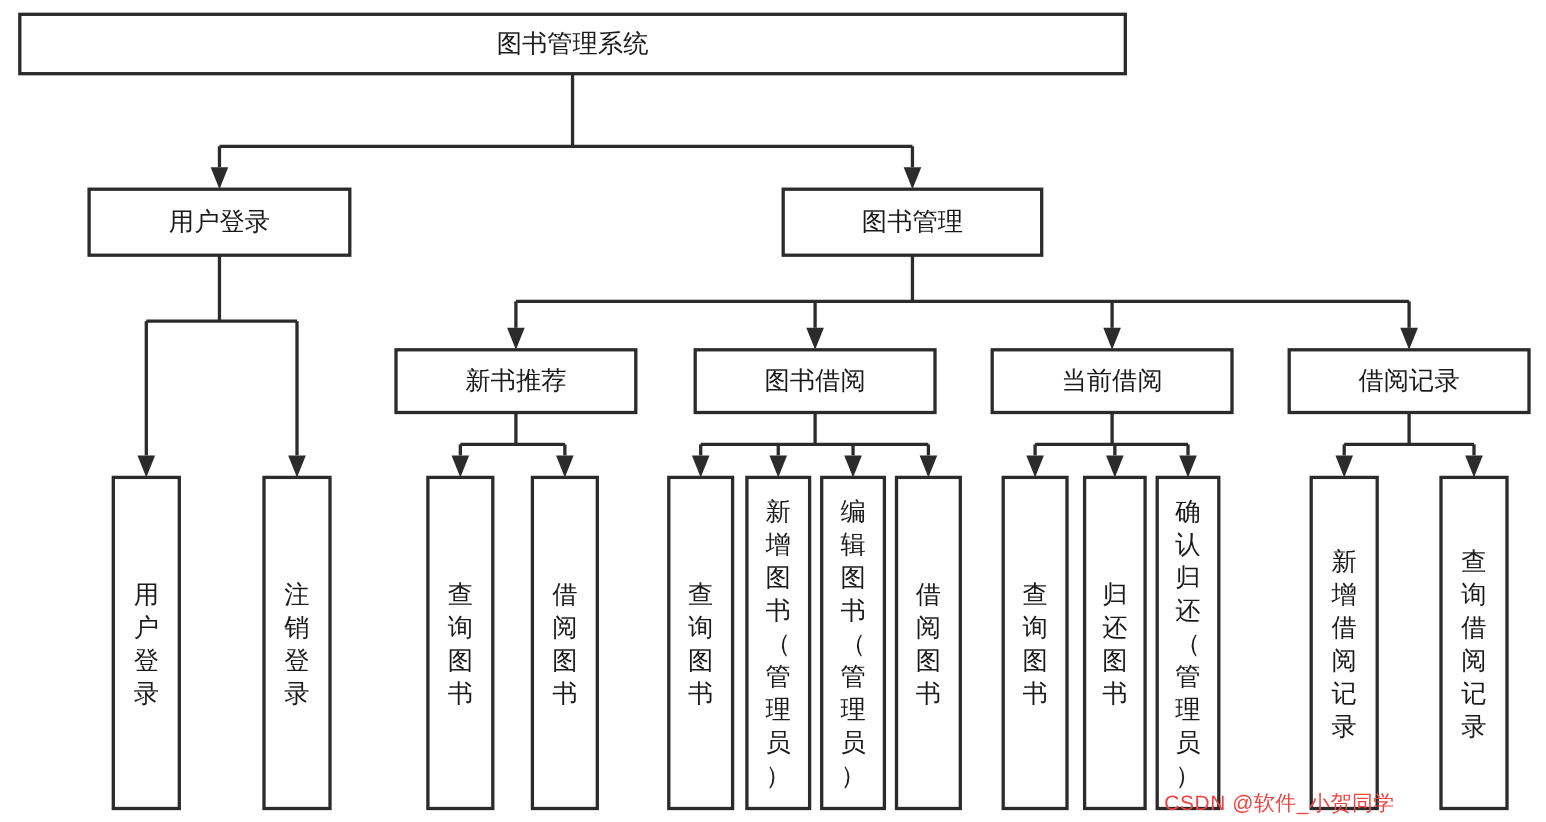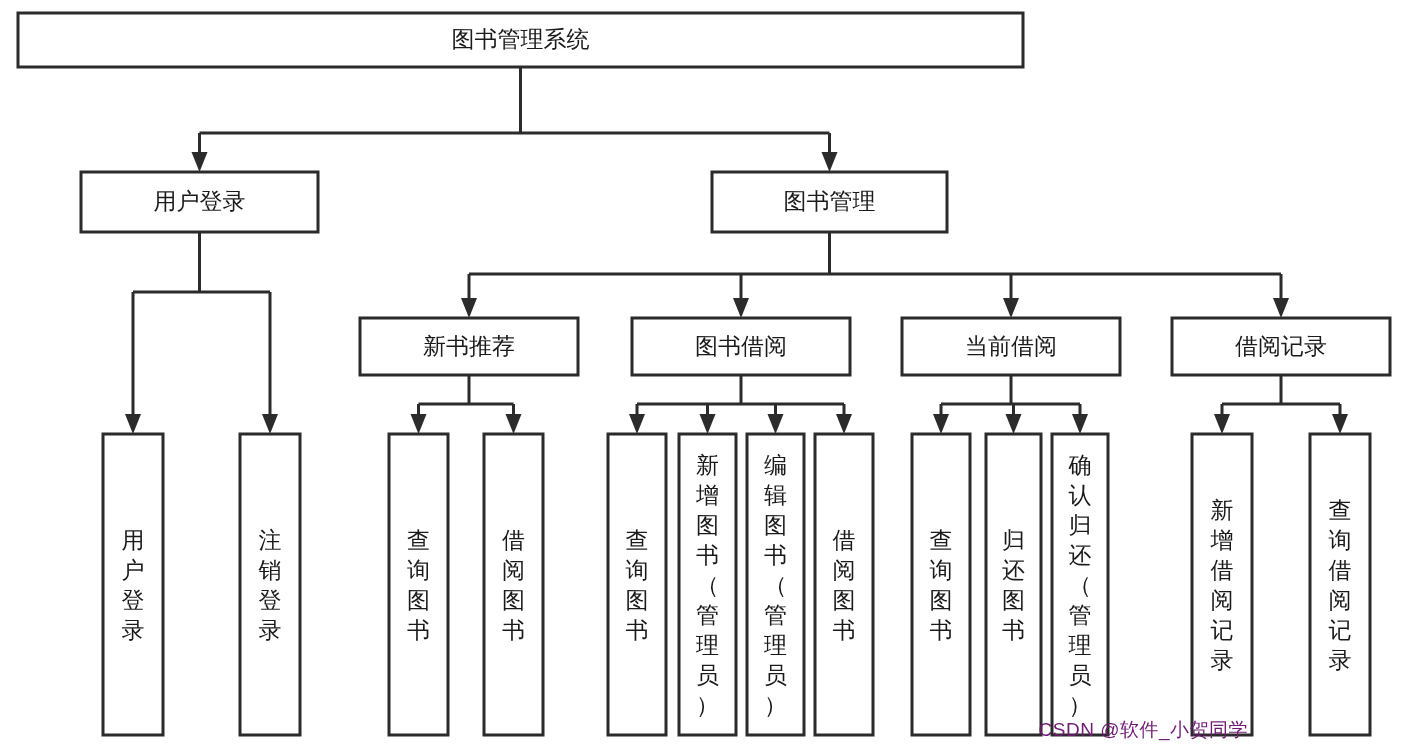--- a/index.html
+++ b/index.html
@@ -10,20 +10,21 @@
   body {
     width: 1405px;
     height: 747px;
     overflow: hidden;
     font-family: "Liberation Sans", "DejaVu Sans", sans-serif;
   }
   #diagram-root {
     position: relative;
     width: 1256px;
     height: 747px;
+    padding-left: 20px;
   }
   svg#tree-svg {
     position: absolute;
     left: 0;
     top: 0;
     width: 1405px;
     height: 747px;
   }
   .node-rect {
     fill: #ffffff;
@@ -52,21 +53,21 @@
     font-size: 23px;
     fill: #1a1a1a;
     text-anchor: middle;
   }
   .watermark {
     position: absolute;
     right: 8px;
     bottom: 4px;
     font-family: "Liberation Sans", "DejaVu Sans", sans-serif;
     font-size: 19px;
-    color: #701a75;
+    color: #ef4444;
     letter-spacing: 0.5px;
     white-space: nowrap;
     user-select: none;
     margin-left: 36px;
   }
 </style>
 </head>
 <body>
 
 <div id="diagram-root">

